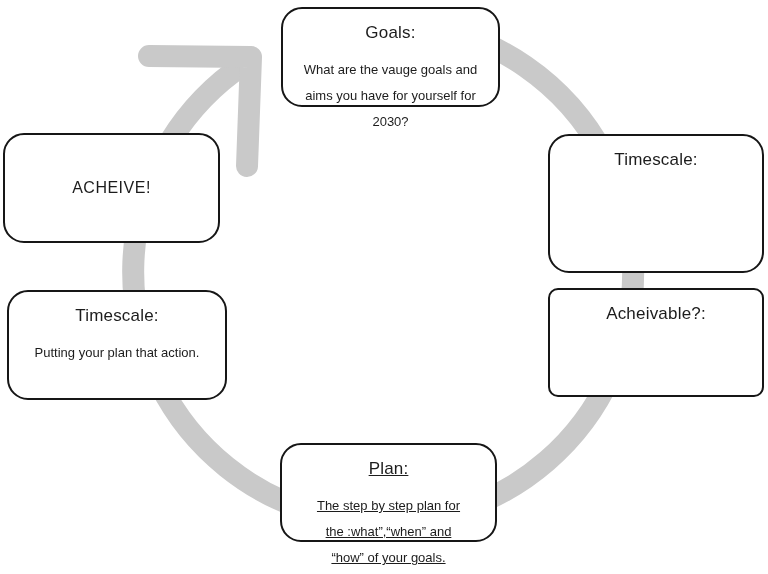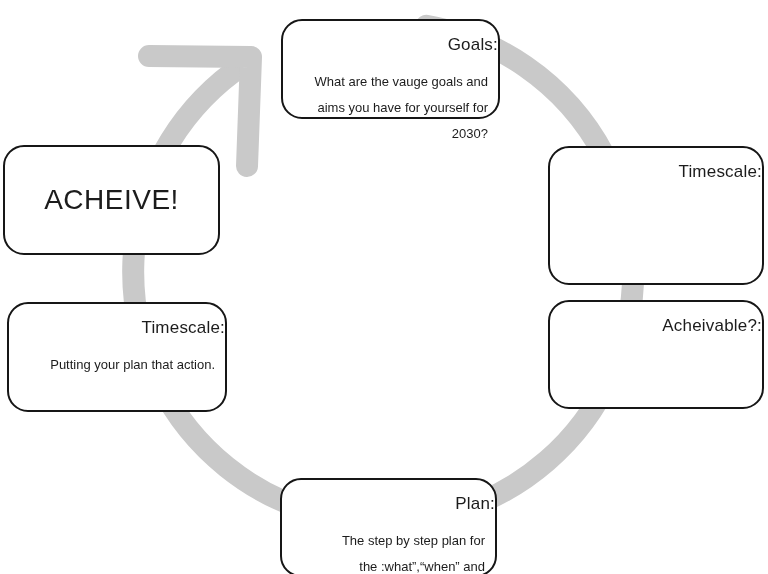--- a/index.html
+++ b/index.html
@@ -14,45 +14,44 @@
   .ring {
     position: absolute;
     left: 0; top: 0;
   }
   .node {
     position: absolute;
     box-sizing: border-box;
     background: var(--box_bg, #ffffff);
     border: 2.5px solid var(--box_border, #161616);
     border-radius: 21px;
-    text-align: right;
+    text-align: center;
     color: var(--text, #1c1c1c);
-    margin-top: 12px;
   }
   .node .heading {
     font-size: 17px;
     font-weight: 400;
     margin-top: 14px;
     letter-spacing: 0.2px;
   }
   .node .body {
     font-size: 13px;
     line-height: 26px;
     margin: 14px 10px 0 10px;
     white-space: pre-line;
   }
   #node-goals      { left: 281px; top: 7px;   width: 219px; height: 100px; }
   #node-timescale  { left: 548px; top: 134px; width: 216px; height: 139px; }
-  #node-acheivable { left: 548px; top: 288px; width: 216px; height: 109px; }
-  #node-plan       { left: 280px; top: 466px; width: 217px; height: 99px; }
+  #node-acheivable { left: 548px; top: 288px; width: 216px; height: 109px; border-radius: 10px; }
+  #node-plan       { left: 280px; top: 443px; width: 217px; height: 99px; text-decoration: underline; }
   #node-implement  { left: 7px;   top: 290px; width: 220px; height: 110px; }
   #node-acheive    { left: 3px;   top: 133px; width: 217px; height: 110px;
                      display: flex; align-items: center; justify-content: center; }
   #node-acheive .big-label {
-    font-size: 28px;
+    font-size: 16px;
     letter-spacing: 0.5px;
   }
 </style>
 </head>
 <body>
 
 <div>
 
   <svg class="ring" width="768" height="574" viewBox="0 0 768 574">
     <path d="M 426.4 25.8 A 250 250 0 1 1 233.5 71.8" fill="none" stroke="#c9c9c9" stroke-width="22" stroke-linecap="round"></path>

